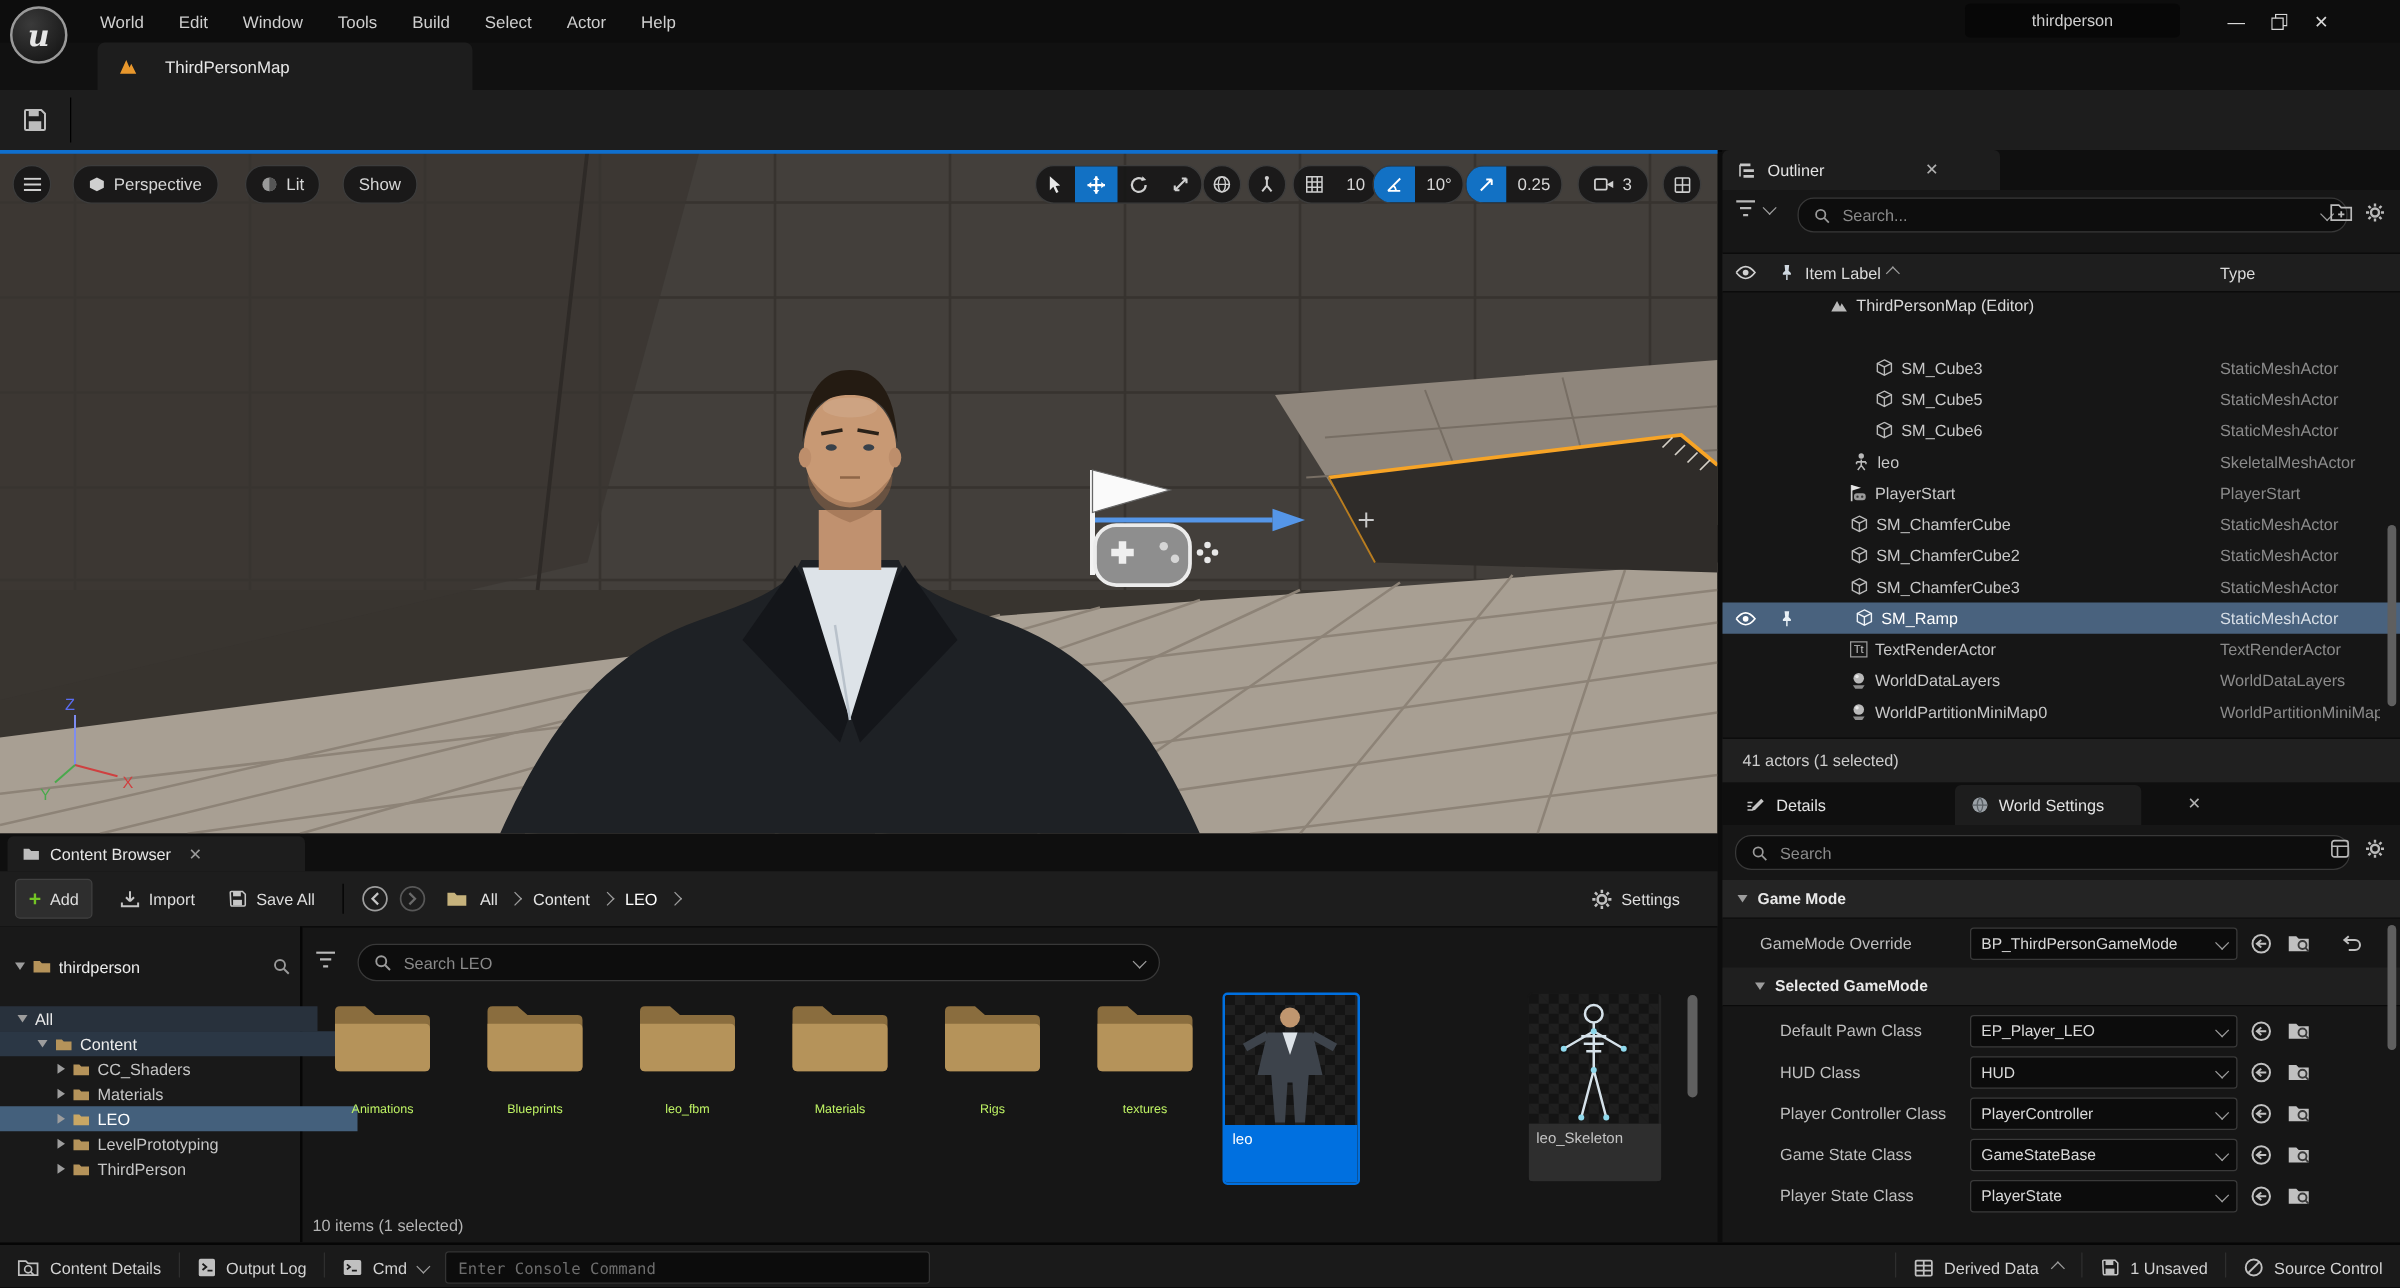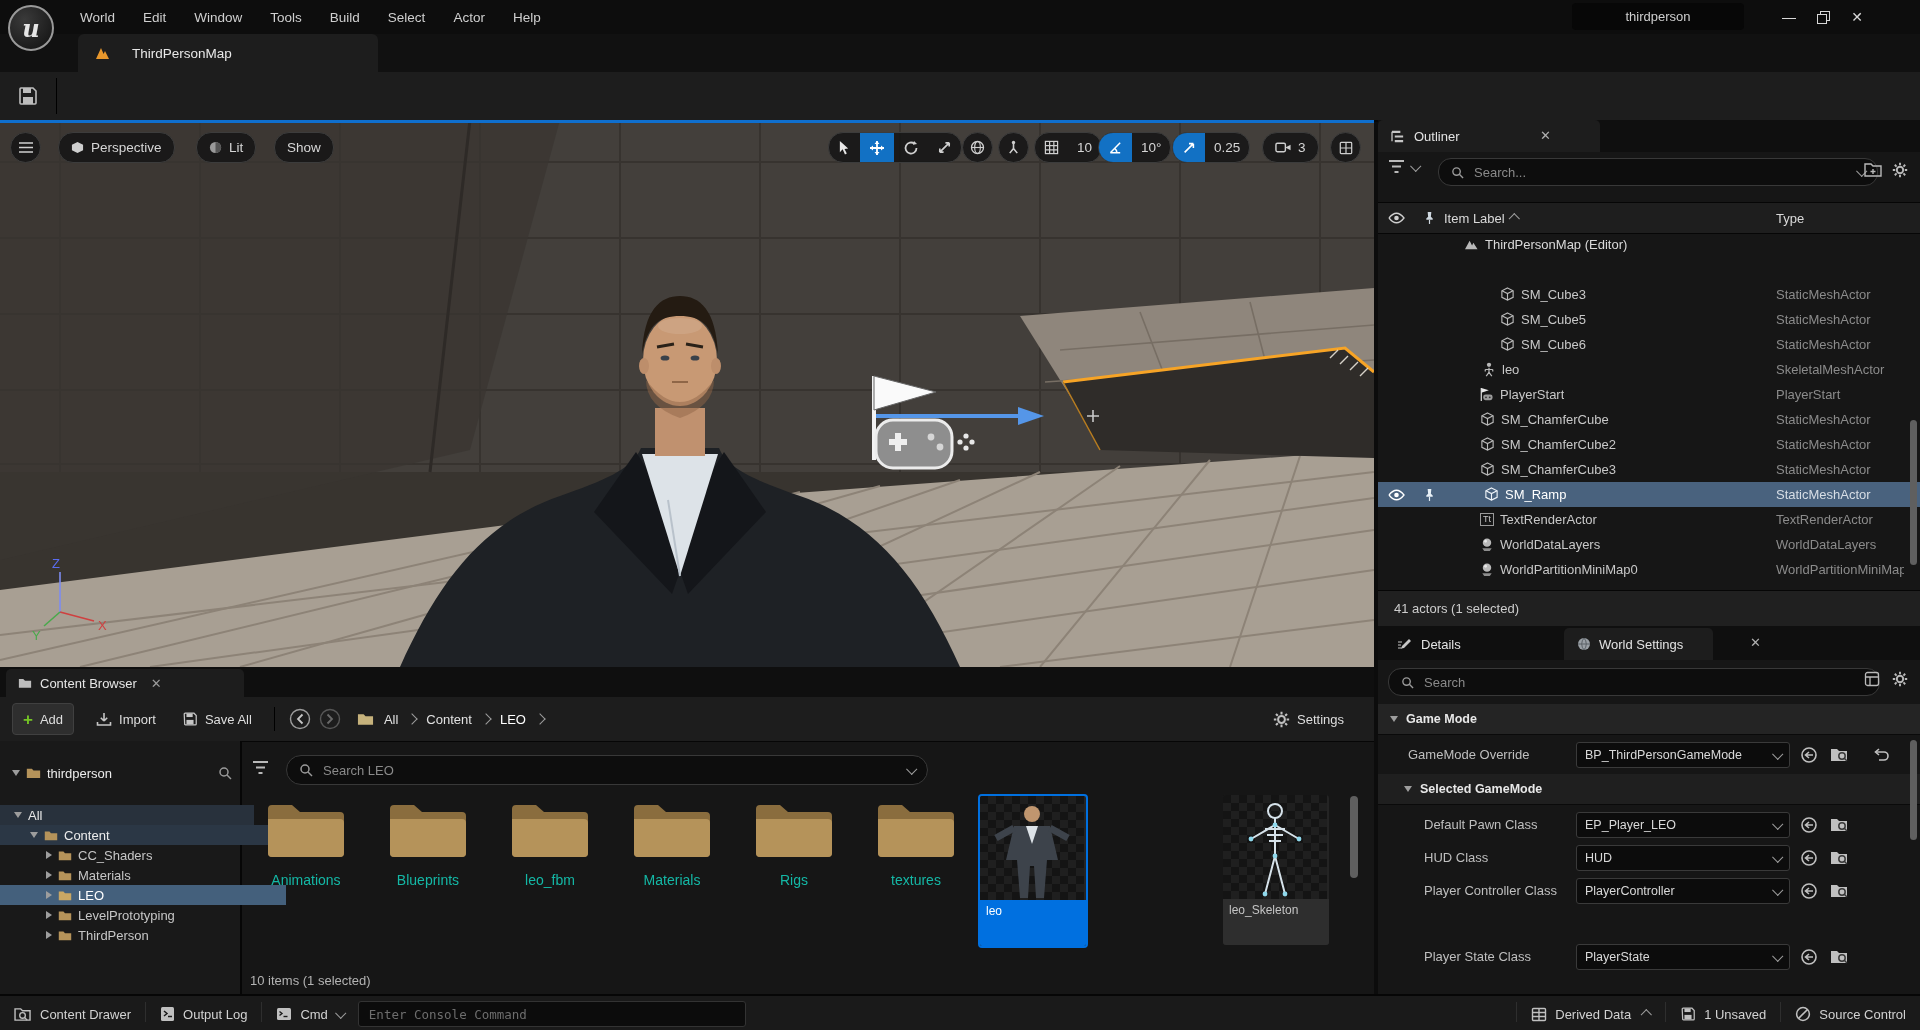--- a/index.html
+++ b/index.html
@@ -51,21 +51,21 @@
   #cb-tab{position:absolute;left:6px;top:2px;width:214px;height:28px;background:#1d1d1d;border-radius:5px 5px 0 0;gap:8px;padding:0 12px;color:#e6e6e6;}
   #cb-toolbar{position:absolute;left:0;top:30px;width:1374px;height:44px;background:#1d1d1d;border-bottom:1px solid #060606;}
   .cb-btn{height:30px;border-radius:4px;gap:7px;padding:0 10px;color:#dedede;}
   #cb-left{position:absolute;left:0;top:74px;width:240px;height:253px;background:#191919;border-right:2px solid #060606;}
   .tree-row{position:absolute;left:0;width:240px;height:20px;display:flex;align-items:center;gap:6px;font-size:13px;color:#c6c6c6;}
   #cb-main{position:absolute;left:242px;top:74px;width:1132px;height:253px;}
   .search-pill{background:#0d0d0d;border:1px solid #383838;border-radius:15px;display:flex;align-items:center;gap:8px;padding:0 12px;}
   .search-pill input{background:transparent;border:0;outline:0;color:#c8c8c8;font-family:"Liberation Sans",sans-serif;font-size:13px;width:100%;}
   .search-pill input::placeholder{color:#8a8a8a;}
   .foldertile{position:absolute;width:122px;text-align:center;}
-  .foldertile .lbl{font-size:14px;color:#14b8a6;}
+  .foldertile .lbl{margin-top:10px;font-size:10px;color:#bef264;}
   .assettile{position:absolute;width:106px;background:#242424;border-radius:4px;overflow:hidden;border:1px solid #161616;}
   .assettile .thumb{width:104px;height:104px;}
   .assettile .albl{height:46px;background:#2e2e2e;font-size:12px;color:#c4c4c4;padding:4px 6px;box-sizing:border-box;line-height:1.25;}
   .assettile.sel{border:2px solid #0070e0;}
   .assettile.sel .albl{background:#0070e0;color:#fff;}
   .checker{background-color:#141414;background-image:linear-gradient(45deg,#1f1f1f 25%,transparent 25%,transparent 75%,#1f1f1f 75%),linear-gradient(45deg,#1f1f1f 25%,transparent 25%,transparent 75%,#1f1f1f 75%);background-size:16px 16px;background-position:0 0,8px 8px;}
   
   #rp{left:1378px;top:120px;width:542px;height:874px;background:#161616;}
   #rp .tabstrip{position:absolute;left:0;top:0;width:542px;height:32px;background:#0f0f0f;}
   .rp-tab{position:absolute;height:32px;display:flex;align-items:center;gap:8px;padding:0 13px;color:#e3e3e3;}
@@ -1042,20 +1042,40 @@
           </svg>
         </span>
       <span class="pic" style="left:450px">
           <svg width="19" height="16" viewBox="0 0 19 16">
             <path d="M1 2h6l2 2h8v10H1z" fill="#c0c0c0"></path>
             <circle cx="12" cy="9" r="3.2" fill="none" stroke="#3a3a3a" stroke-width="1.5"></circle>
             <path d="M14.3 11.3L17 14" stroke="#3a3a3a" stroke-width="1.5"></path>
           </svg>
         </span>
     </div>
+    <div class="prow" style="top:787px">
+      <span class="plabel" style="padding-left:46px">Game State Class</span>
+      <div class="pvalue">
+          <span class="val">GameStateBase</span>
+          <span class="chev"></span>
+        </div>
+      <span class="pic" style="left:420px">
+          <svg width="18" height="18" viewBox="0 0 18 18">
+            <circle cx="9" cy="9" r="7" fill="none" stroke="#c0c0c0" stroke-width="1.6"></circle>
+            <path d="M13 9H6M9 6L5.5 9 9 12" stroke="#c0c0c0" stroke-width="1.6" fill="none"></path>
+          </svg>
+        </span>
+      <span class="pic" style="left:450px">
+          <svg width="19" height="16" viewBox="0 0 19 16">
+            <path d="M1 2h6l2 2h8v10H1z" fill="#c0c0c0"></path>
+            <circle cx="12" cy="9" r="3.2" fill="none" stroke="#3a3a3a" stroke-width="1.5"></circle>
+            <path d="M14.3 11.3L17 14" stroke="#3a3a3a" stroke-width="1.5"></path>
+          </svg>
+        </span>
+    </div>
     <div class="prow" style="top:820px">
       <span class="plabel" style="padding-left:46px">Player State Class</span>
       <div class="pvalue">
           <span class="val">PlayerState</span>
           <span class="chev"></span>
         </div>
       <span class="pic" style="left:420px">
           <svg width="18" height="18" viewBox="0 0 18 18">
             <circle cx="9" cy="9" r="7" fill="none" stroke="#c0c0c0" stroke-width="1.6"></circle>
             <path d="M13 9H6M9 6L5.5 9 9 12" stroke="#c0c0c0" stroke-width="1.6" fill="none"></path>
@@ -1074,21 +1094,21 @@
 
   <div id="statusbar" class="abs flex">
     <div class="sb-item flex">
       <span class="icon">
           <svg width="18" height="15" viewBox="0 0 19 16">
             <path d="M1 2h6l2 2h8v10H1z" fill="none" stroke="#c0c0c0" stroke-width="1.5"></path>
             <circle cx="9" cy="9" r="3" fill="none" stroke="#c0c0c0" stroke-width="1.4"></circle>
             <path d="M11.2 11.2L14 14" stroke="#c0c0c0" stroke-width="1.4"></path>
           </svg>
         </span>
-      <span>Content Drawer</span>
+      <span>Content Details</span>
     </div>
     <div class="sepv" style="height:20px;background:#2e2e2e"></div>
     <div class="sb-item flex">
       <span class="icon">
           <svg width="15" height="16" viewBox="0 0 15 16">
             <rect x="1" y="1" width="13" height="14" rx="1.5" fill="#c0c0c0"></rect>
             <path d="M4 5l3 2.5L4 10" stroke="#1a1a1a" stroke-width="1.5" fill="none"></path>
             <path d="M8 10.5h4" stroke="#1a1a1a" stroke-width="1.5"></path>
           </svg>
         </span>

